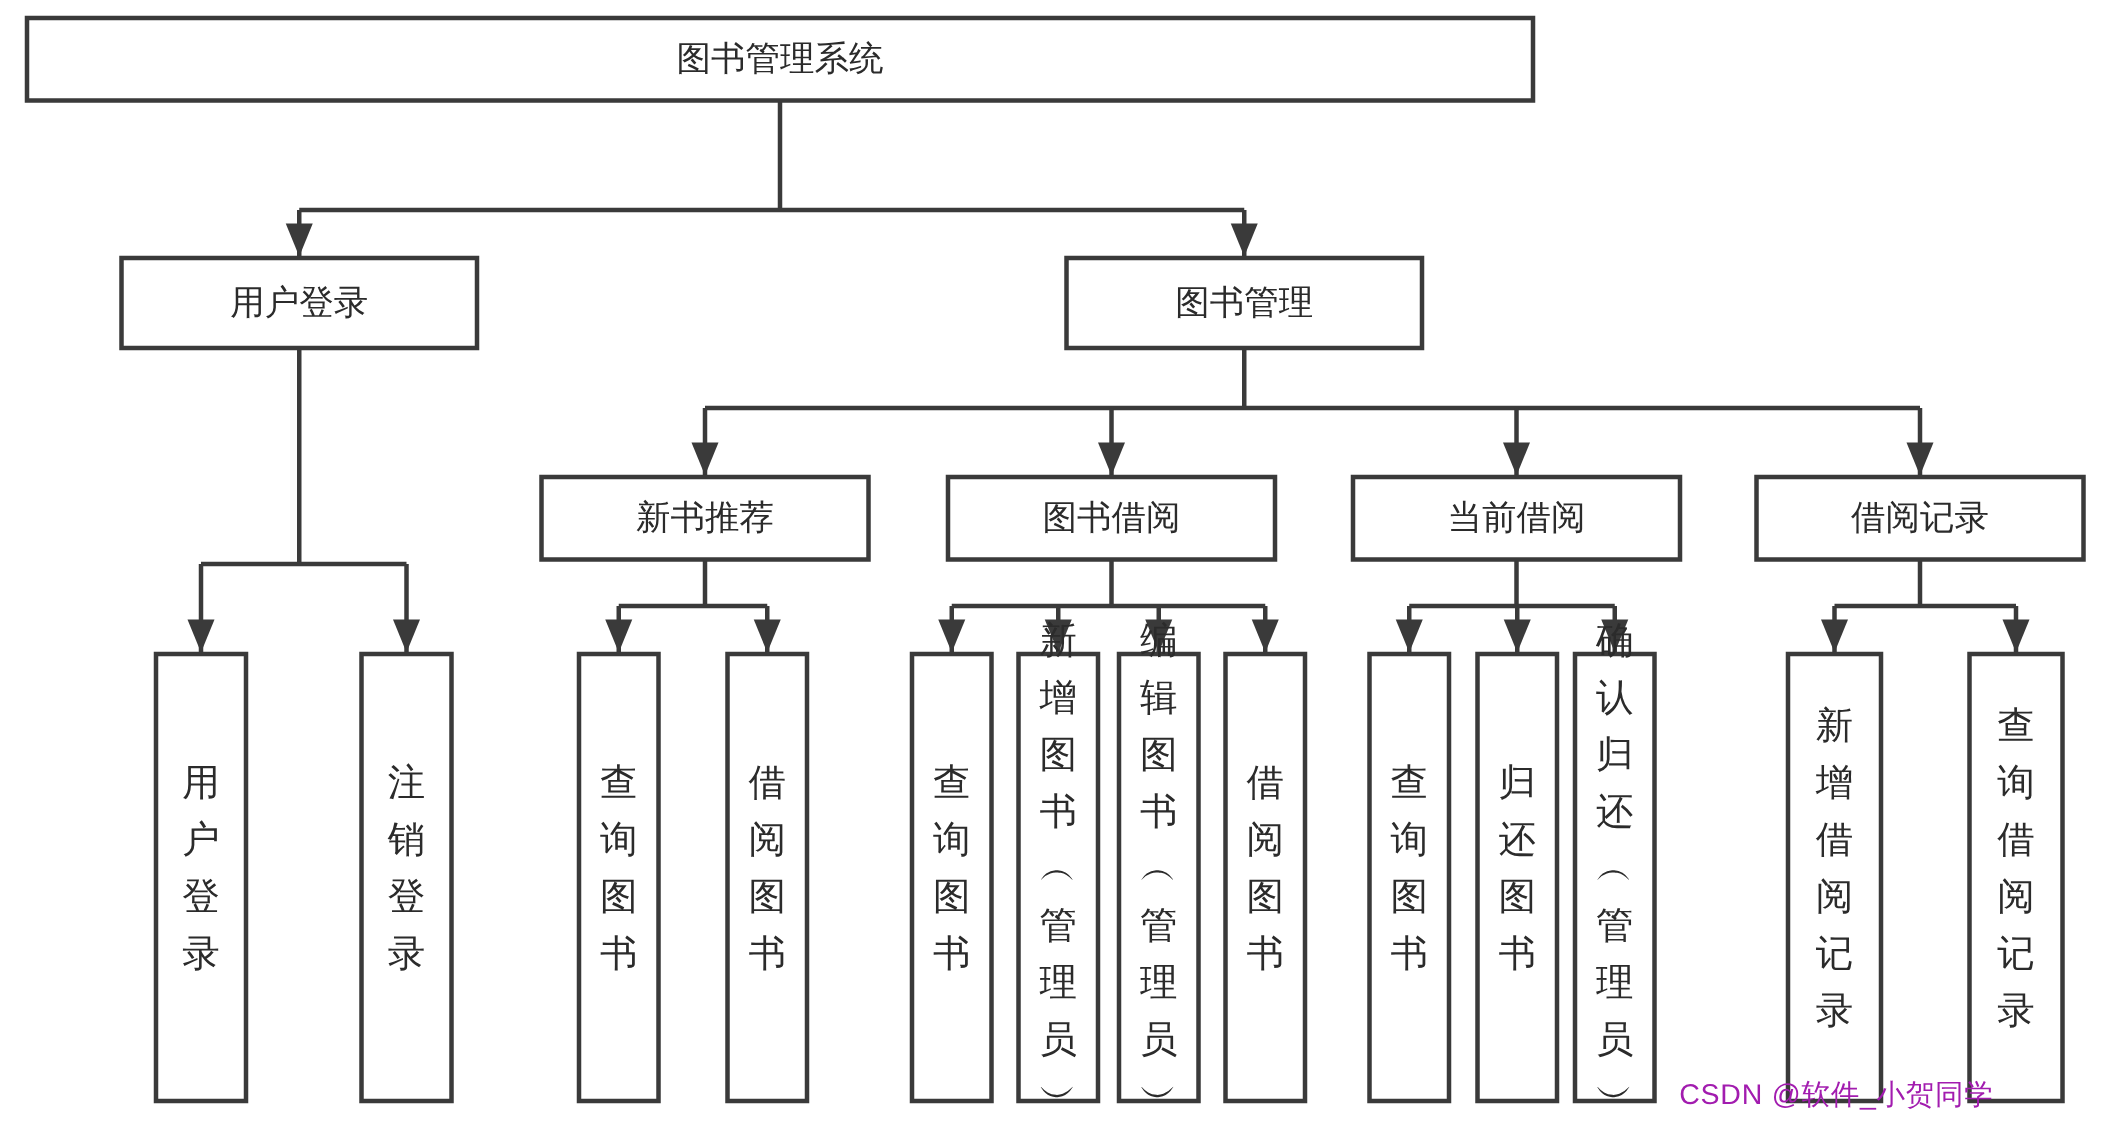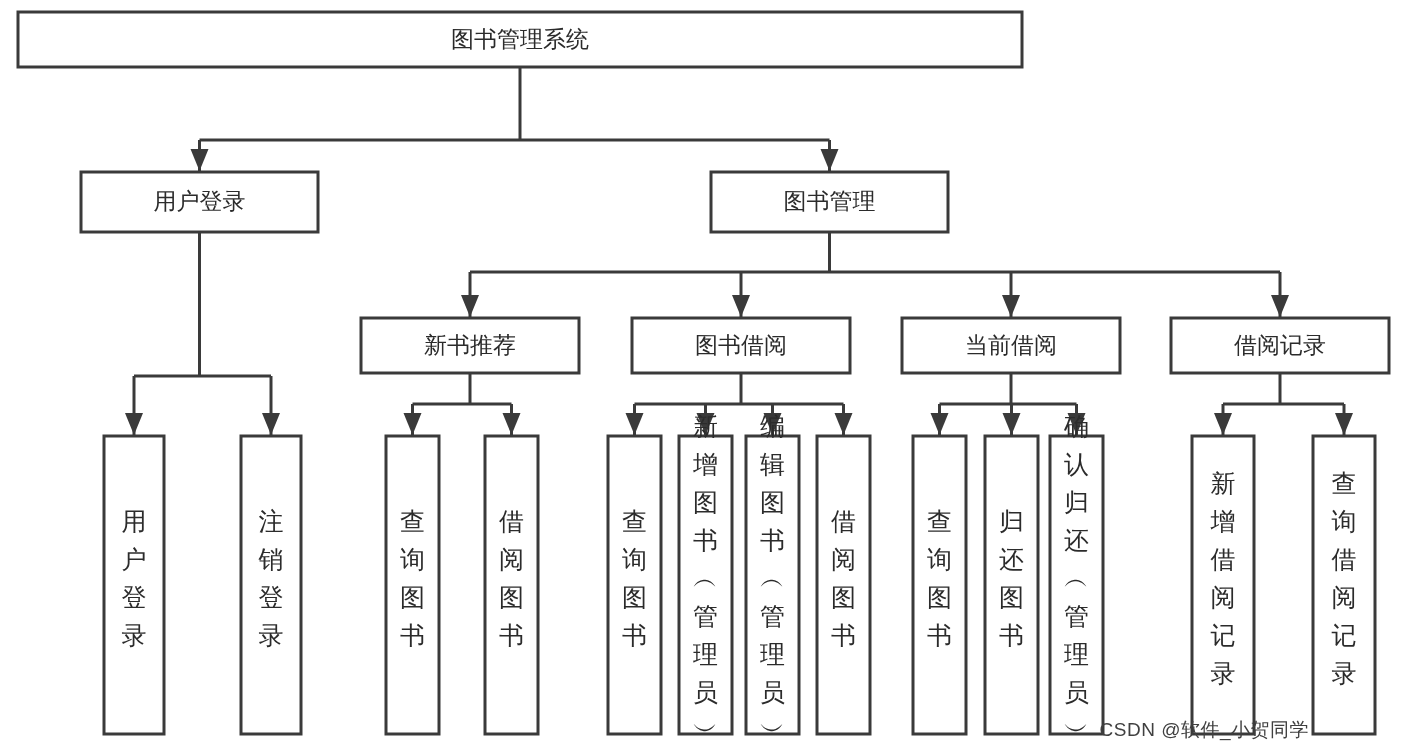--- a/index.html
+++ b/index.html
@@ -11,20 +11,21 @@
     width: 1405px;
     height: 747px;
     font-family: "Liberation Sans", "DejaVu Sans", sans-serif;
     overflow: hidden;
   }
   #diagram-root {
     position: relative;
     width: 1317px;
     height: 747px;
     background: #ffffff;
+    padding-left: 20px;
   }
   svg#tree-svg {
     position: absolute;
     left: 0;
     top: 0;
     width: 1405px;
     height: 747px;
     display: block;
   }
   .node-rect {
@@ -54,21 +55,21 @@
     font-size: 25px;
     fill: #2b2b2b;
     text-anchor: middle;
   }
   .watermark {
     position: absolute;
     right: 8px;
     bottom: 4px;
     font-family: "Liberation Sans", "DejaVu Sans", sans-serif;
     font-size: 19px;
-    color: #404040;
+    color: #a21caf;
     white-space: nowrap;
     letter-spacing: 0.5px;
   }
 </style>
 </head>
 <body>
 
 <div id="diagram-root">
 
   <svg id="tree-svg" viewBox="0 0 1405 747">

